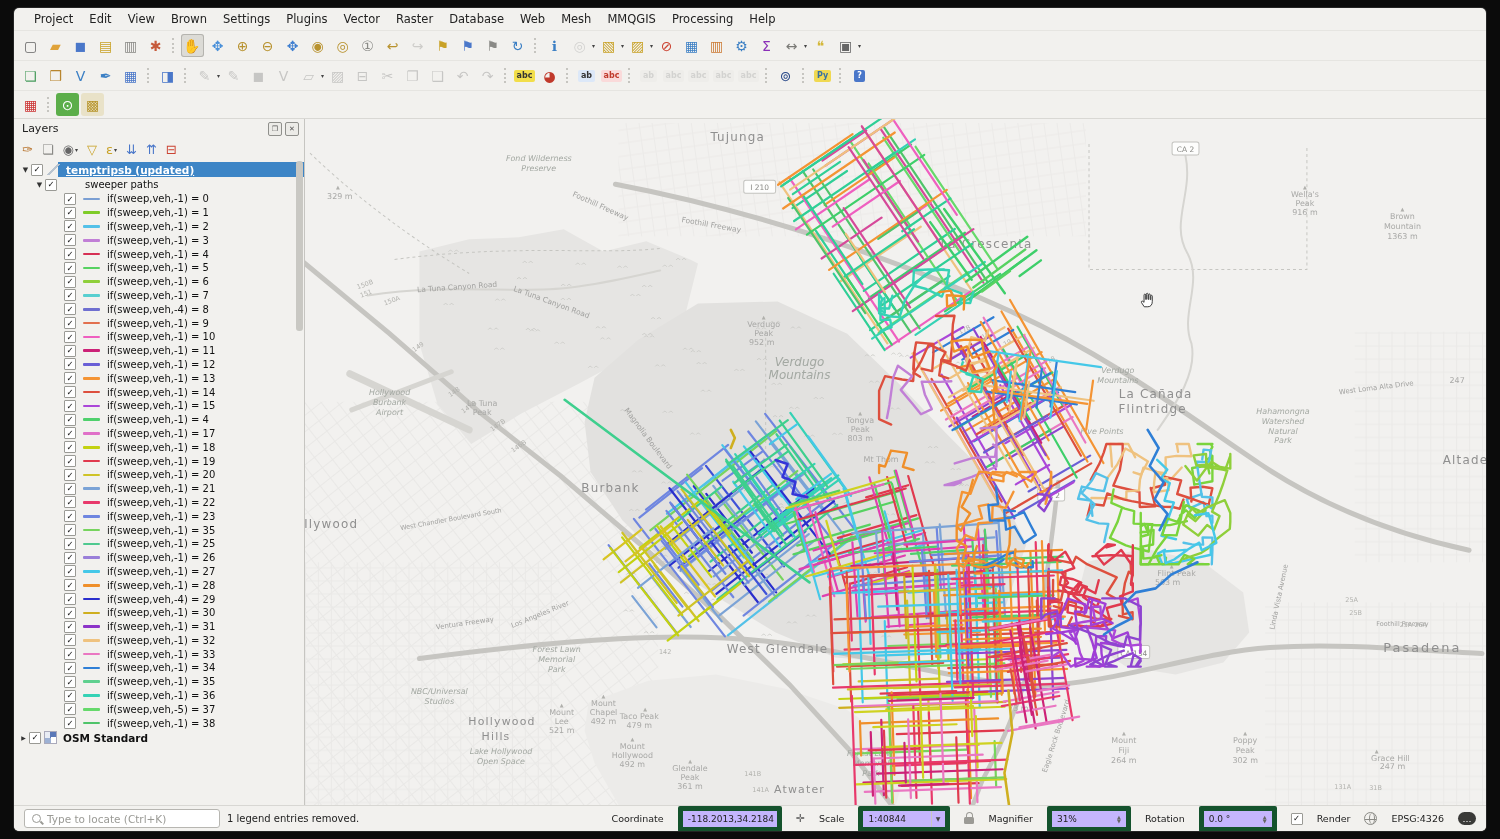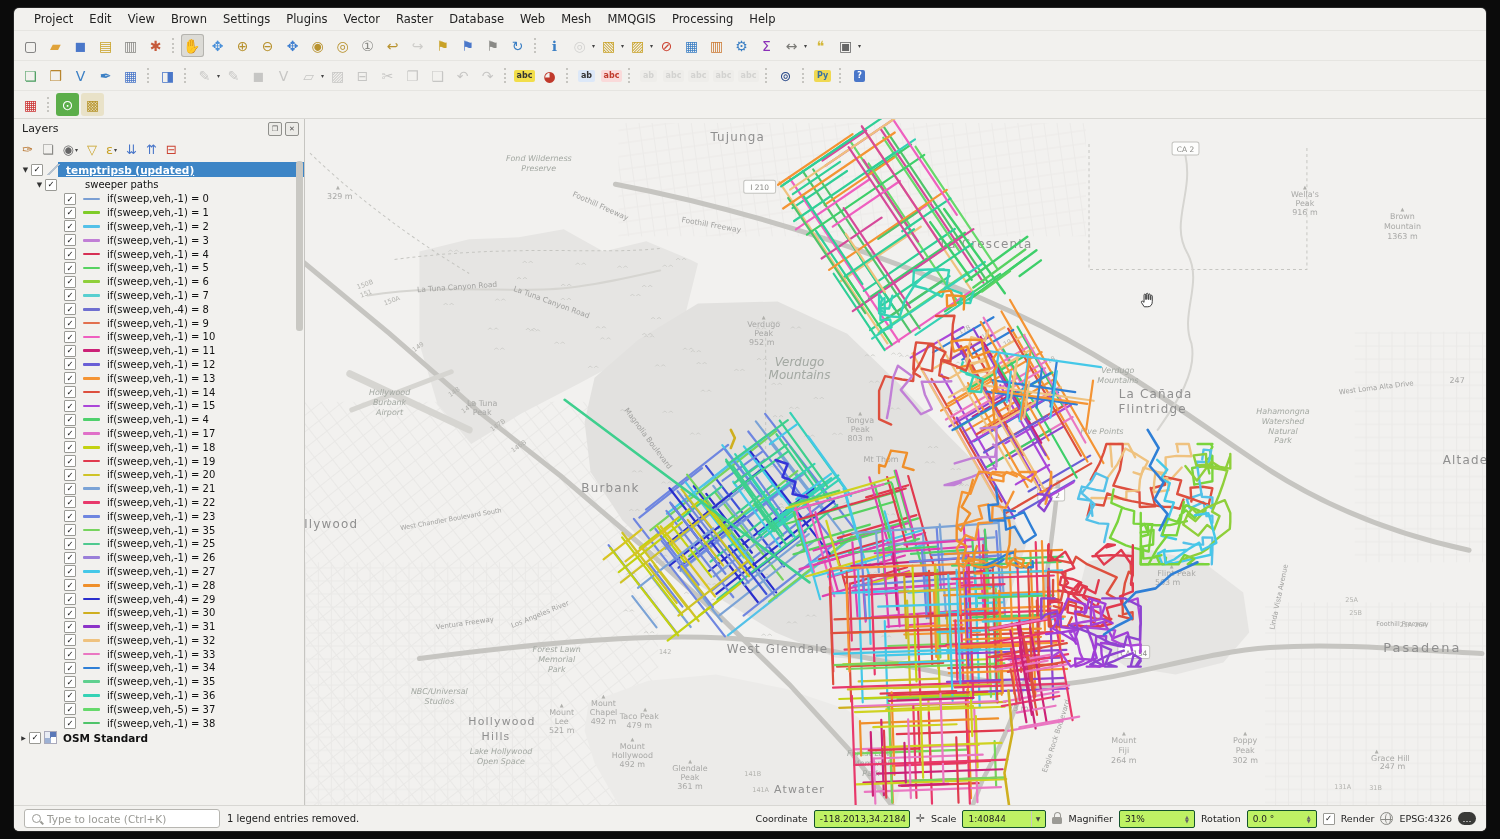--- a/index.html
+++ b/index.html
@@ -48,23 +48,23 @@
   .map{flex:1;position:relative;background:#f2f1ef;min-width:0;}
   .map svg{position:absolute;inset:0;width:100%;height:100%;}
   
   .statusbar{height:25px;background:#f2f1ee;border-top:1px solid #d8d7d3;display:flex;align-items:center;
     font-size:10px;color:#333;padding:0 10px;gap:7px;flex:none;}
   .locate{display:flex;align-items:center;gap:6px;border:1px solid #b7b6b1;background:#fff;border-radius:3px;
     height:17px;padding:0 7px;width:180px;color:#9a9a95;font-size:10.5px;}
   .magic{width:7px;height:7px;border:1.5px solid #9a9a95;border-radius:50%;position:relative;flex:none;}
   .magic::after{content:"";position:absolute;width:4px;height:1.5px;background:#9a9a95;transform:rotate(45deg);right:-3.5px;bottom:-1.5px;}
   .sb-msg{font-size:10px;color:#222;}
-  .sb-right{margin-left:auto;display:flex;align-items:center;gap:6px;}
+  .sb-right{margin-left:auto;display:flex;align-items:center;gap:14px;}
   .sb-lab{font-size:9.5px;color:#222;}
-  .field{border:1px solid #14532d;background:#bef264;height:16px;display:flex;align-items:center;
+  .field{border:5px solid #14532d;background:#c4b5fd;height:16px;display:flex;align-items:center;
     padding:0 5px;border-radius:2px;font-size:9px;color:#222;}
   .combo .ddb{border-left:1px solid #c8c7c2;margin-left:5px;padding-left:4px;font-size:6px;color:#444;align-self:stretch;display:flex;align-items:center;}
   .updn{display:flex;flex-direction:column;justify-content:center;line-height:4px;font-size:5px;color:#666;margin-left:4px;}
   .lockic{width:10px;height:7px;background:#9b9a95;border-radius:1.5px;position:relative;margin-top:4px;flex:none;}
   .lockic::before{content:"";position:absolute;top:-5px;left:1.5px;width:5px;height:5px;border:1.6px solid #9b9a95;border-bottom:none;border-radius:4px 4px 0 0;}
   .globeic{width:11px;height:11px;border:1.3px solid #8a8a85;border-radius:50%;position:relative;flex:none;}
   .globeic::before{content:"";position:absolute;left:0;right:0;top:50%;height:1px;background:#8a8a85;}
   .globeic::after{content:"";position:absolute;left:50%;top:0;bottom:0;width:4px;margin-left:-2px;border:1px solid #8a8a85;border-top:none;border-bottom:none;border-radius:50%;}
   .bub{width:18px;height:13px;background:#3a3a38;border-radius:7px;color:#fff;font-size:9px;
     display:flex;align-items:center;justify-content:center;line-height:0;}

